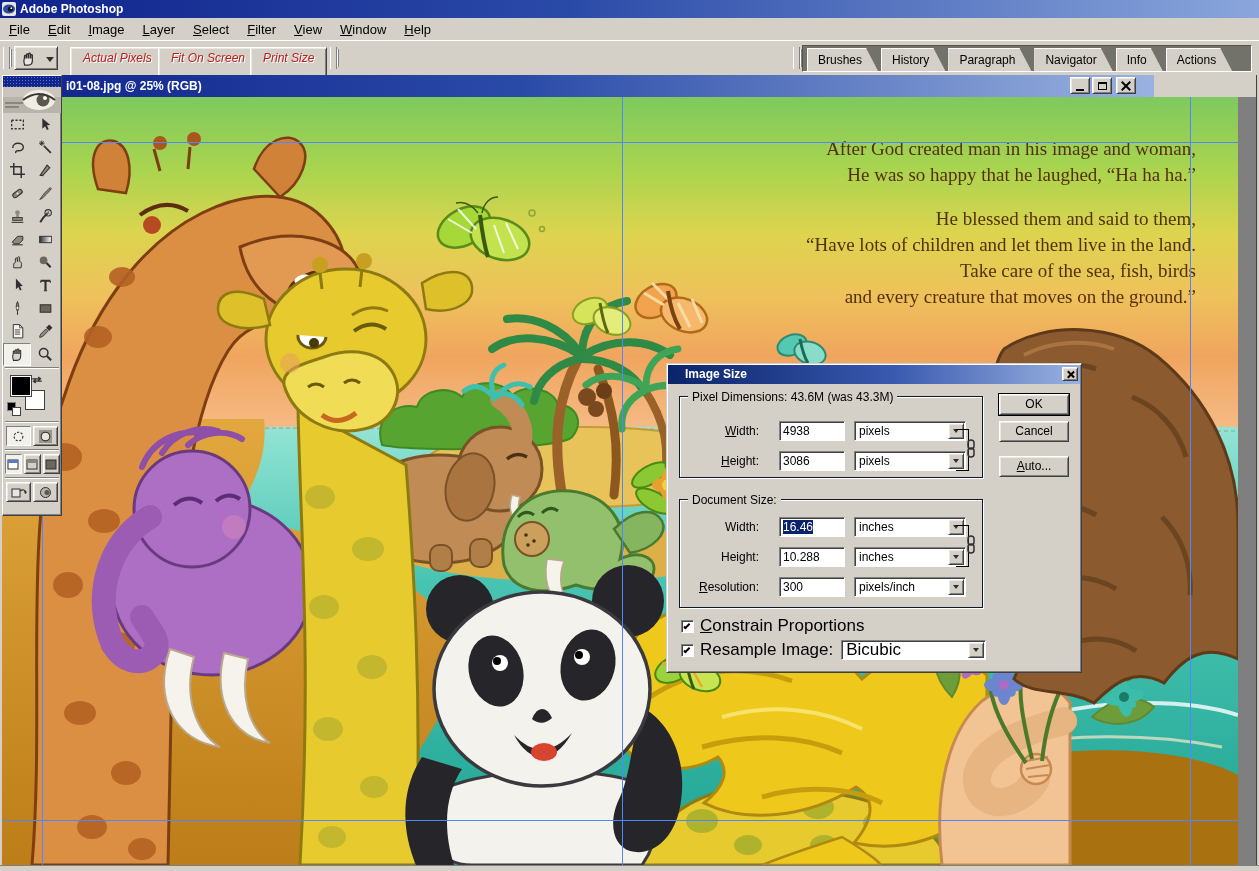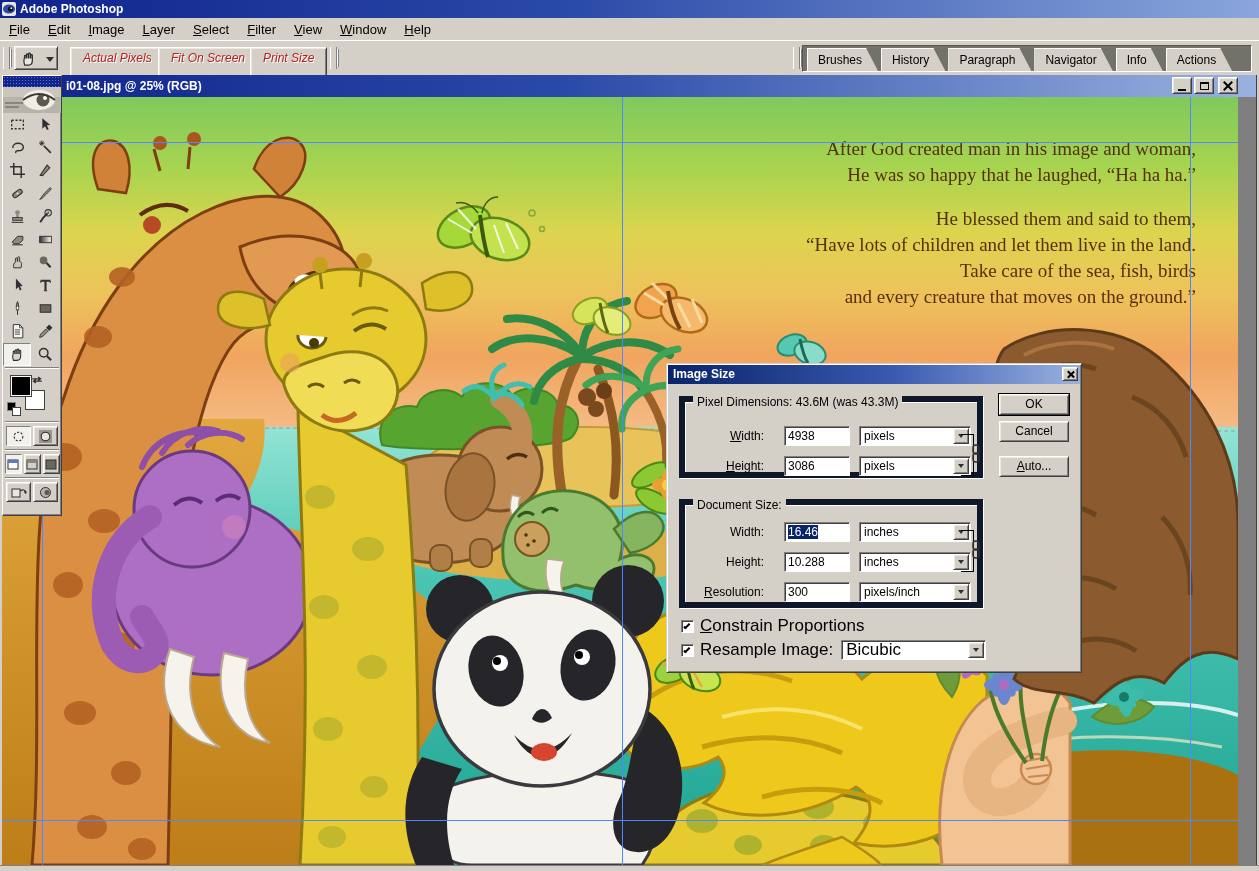--- a/index.html
+++ b/index.html
@@ -4,21 +4,21 @@
 <style>
   * { margin:0; padding:0; box-sizing:border-box; }
   html,body { width:1259px; height:871px; overflow:hidden; background:#d4d0c8;
               font-family:"Liberation Sans", sans-serif; -webkit-font-smoothing:none; }
 
   
   .raised   { background:#d4d0c8; border:1px solid; border-color:#ffffff #404040 #404040 #ffffff;
               box-shadow: inset 1px 1px 0 #ece9e2, inset -1px -1px 0 #808080; }
   .sunken   { background:#fff; border:1px solid; border-color:#808080 #ffffff #ffffff #808080;
               box-shadow: inset 1px 1px 0 #404040; }
-  .groupbox { border:6px solid #0f172a; box-shadow: 1px 1px 0 #ffffff, inset 1px 1px 0 #ffffff; }
+  .groupbox { border:1px solid #0f172a; box-shadow: 1px 1px 0 #ffffff, inset 1px 1px 0 #ffffff; }
 
   
   .titlebar { position:absolute; left:0; top:0; width:1259px; height:18px;
               background:linear-gradient(90deg,#10248c 0%, #2a4aa8 45%, #8aa6dc 100%);
               display:flex; align-items:center; color:#fff; font-weight:bold; font-size:12px; }
   .titlebar .appicon { width:14px; height:14px; margin:0 4px 0 2px; }
 
   
   .menubar { position:absolute; left:0; top:18px; width:1259px; height:22px; background:#d4d0c8;
              display:flex; align-items:center; font-size:13px; color:#000; }
@@ -40,21 +40,21 @@
              color:#b91c1c; text-shadow:1px 1px 0 #ffffff; text-align:center;font-style:italic; }
 
   
   .well { position:absolute; left:802px; top:4px; width:450px; height:27px; background:#72726a;
           border:1px solid; border-color:#56564e #fff #fff #56564e; display:flex; align-items:flex-end; padding-left:4px; }
   .ptab { height:23px; background:#d4d0c8; margin-right:3px; padding:4px 16px 0 10px; font-size:12px;
           color:#000; border-left:1px solid #fff; border-top:1px solid #fff;
           clip-path: polygon(0 0, calc(100% - 12px) 0, 100% 100%, 0 100%); }
 
   
-  .docbar { position:absolute; left:2px; top:75px; width:1254px; height:22px;
+  .docbar { position:absolute; left:2px; top:75px; width:1152px; height:22px;
             background:linear-gradient(90deg,#10248c 0%, #2a4aa8 45%, #9ab2e0 100%);
             color:#fff; font-weight:bold; font-size:12px; line-height:22px; padding-left:64px; }
   .docbtns { position:absolute; right:18px; top:2px; display:flex; gap:2px; }
   .docbtn { width:20px; height:17px; display:flex; align-items:center; justify-content:center; position:relative; }
   .g-min { width:8px; height:2px; background:#000; margin-top:8px; }
   .g-rest { width:9px; height:8px; border:1px solid #000; border-top:2px solid #000; background:#d4d0c8; }
   .g-x { position:relative; width:10px; height:10px; }
   .g-x::before,.g-x::after { content:""; position:absolute; left:4px; top:-1px; width:2px; height:12px; background:#000; }
   .g-x::before { transform:rotate(45deg);} .g-x::after { transform:rotate(-45deg);}
 
@@ -88,21 +88,21 @@
   .tb-modes, .tb-screens, .tb-jump { display:flex; justify-content:center; gap:2px; padding:2px 0; }
   .mini-btn { width:25px; height:20px; display:flex; align-items:center; justify-content:center; }
   .mini-btn.sm { width:17px; }
   .ticon { display:block; }
 
   
   .dialog { position:absolute; left:666px; top:363px; width:416px; height:310px; z-index:30;
             background:#d4d0c8; border:1px solid; border-color:#d4d0c8 #404040 #404040 #d4d0c8;
             box-shadow: inset 1px 1px 0 #fff, inset -1px -1px 0 #808080; font-size:12px; }
   .dlg-title { height:19px; margin:1px; background:linear-gradient(90deg,#0a246a 0%, #3a5ab0 55%, #9ab2e0 100%);
-               color:#fff; font-weight:bold; font-size:12px; line-height:19px; padding-left:5px; position:relative; }
+               color:#fff; font-weight:bold; font-size:12px; line-height:19px; padding-left:17px; position:relative; }
   .dlg-close { position:absolute; right:2px; top:2px; width:16px; height:14px; display:flex; align-items:center; justify-content:center; }
   .x-sm { position:relative; width:7px; height:7px; }
   .x-sm::before,.x-sm::after { content:""; position:absolute; left:3px; top:-1px; width:1.6px; height:9px; background:#000; }
   .x-sm::before { transform:rotate(45deg);} .x-sm::after { transform:rotate(-45deg);}
   .dlg-body { position:absolute; left:2px; top:21px; width:412px; height:287px; }
   .grp { position:absolute; background:transparent; }
   .grp-legend { position:absolute; top:-7px; left:8px; background:#d4d0c8; padding:0 4px; font-size:12px; }
   .frow { position:absolute; height:22px; display:flex; align-items:center; }
   .flabel { display:inline-block; width:79px; text-align:right; margin-right:20px; }
   .u-first::first-letter { text-decoration:underline; }

